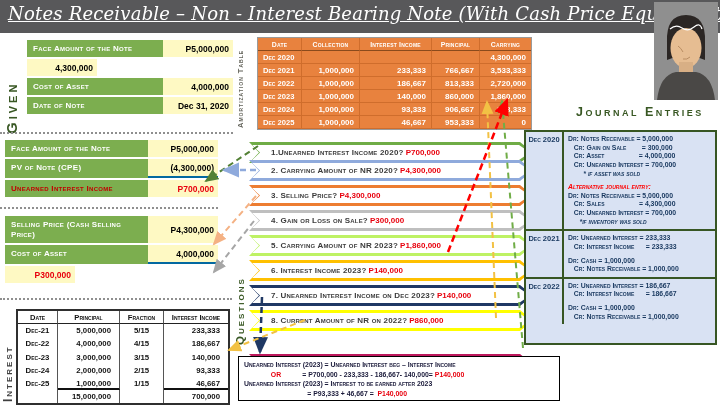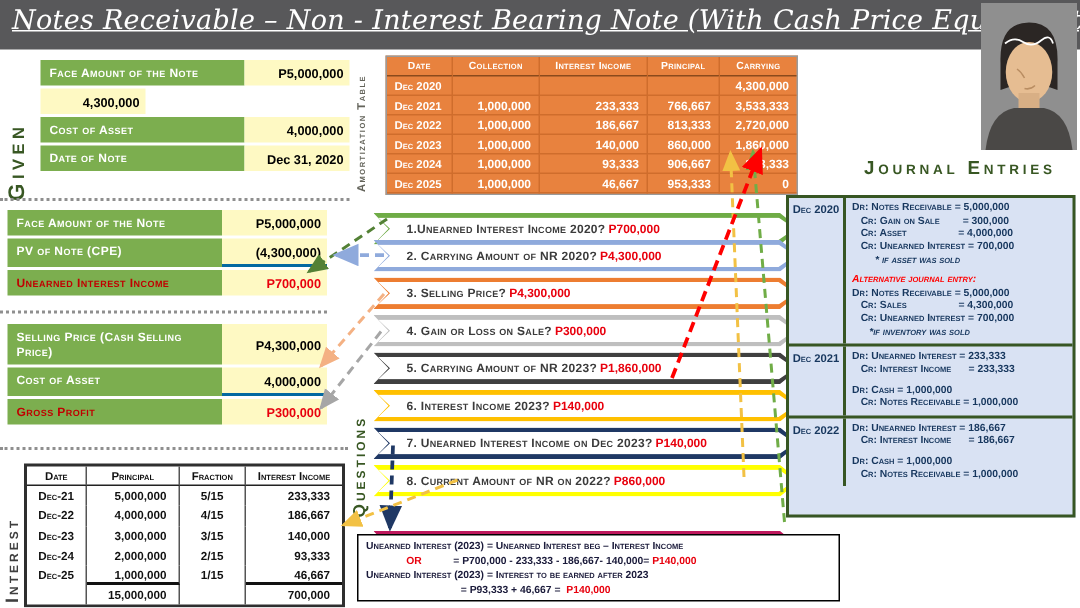--- a/index.html
+++ b/index.html
@@ -210,21 +210,20 @@
   <div class="factbox" id="calc2-box">
       <div class="g-row">
         <div class="g-label">Selling Price (Cash Selling Price)</div>
         <div class="g-val">P4,300,000</div>
       </div>
       <div class="g-row">
         <div class="g-label">Cost of Asset</div>
         <div class="g-val sumline">4,000,000</div>
       </div>
       <div class="g-row">
-        <div class="g-label redlab">Gross Profit</div>
         <div class="g-val redval">P300,000</div>
       </div>
     </div>
 
   <div id="int-grid">
       <div class="i-cell i-h">Date</div>
       <div class="i-cell i-h">Principal</div>
       <div class="i-cell i-h">Fraction</div>
       <div class="i-cell i-h">Interest Income</div>
       <div class="i-cell i-date">Dec-21</div>
@@ -271,21 +270,21 @@
           <span class="q-text">3. Selling Price? </span>
           <span class="q-ans">P4,300,000</span>
         </div>
       </div>
       <div class="q-banner" style="top: 210px; background: rgb(191, 191, 191);">
         <div class="q-inner">
           <span class="q-text">4. Gain or Loss on Sale? </span>
           <span class="q-ans">P300,000</span>
         </div>
       </div>
-      <div class="q-banner" style="top: 235px; background: #404040;">
+      <div class="q-banner" style="top: 235px; background: #bef264;">
         <div class="q-inner">
           <span class="q-text">5. Carrying Amount of NR 2023? </span>
           <span class="q-ans">P1,860,000</span>
         </div>
       </div>
       <div class="q-banner" style="top: 260px; background: rgb(255, 192, 0);">
         <div class="q-inner">
           <span class="q-text">6. Interest Income 2023? </span>
           <span class="q-ans">P140,000</span>
         </div>

